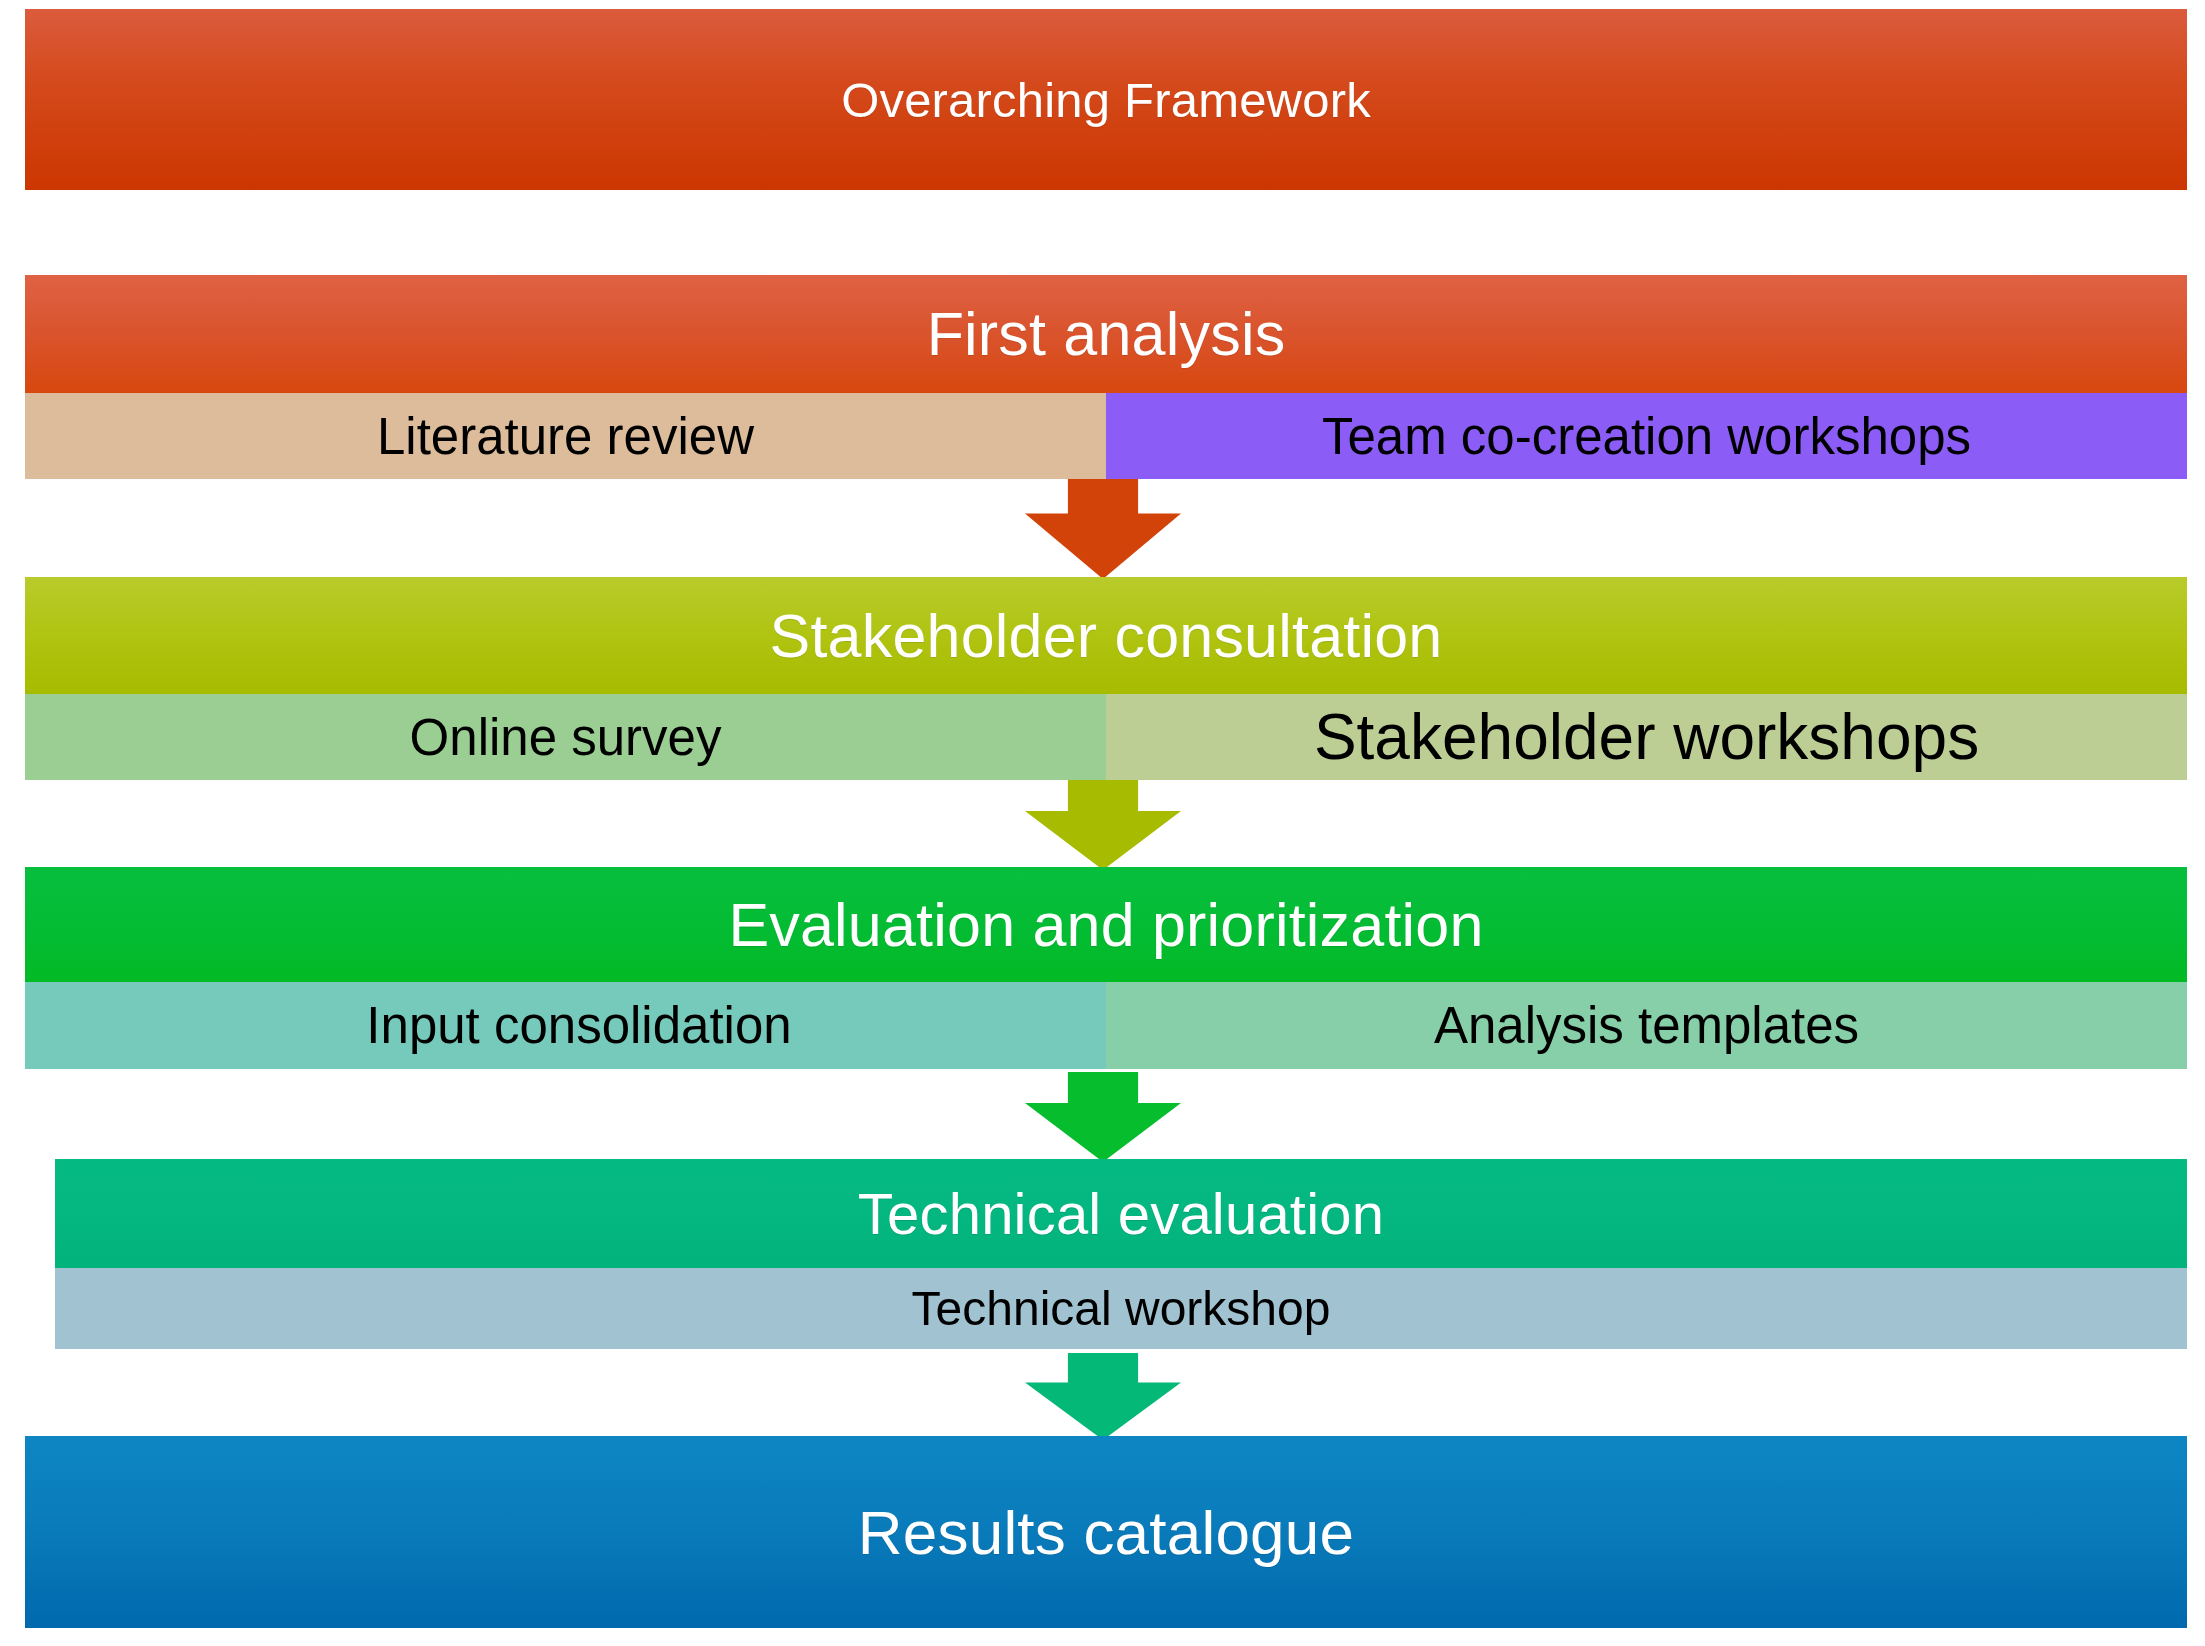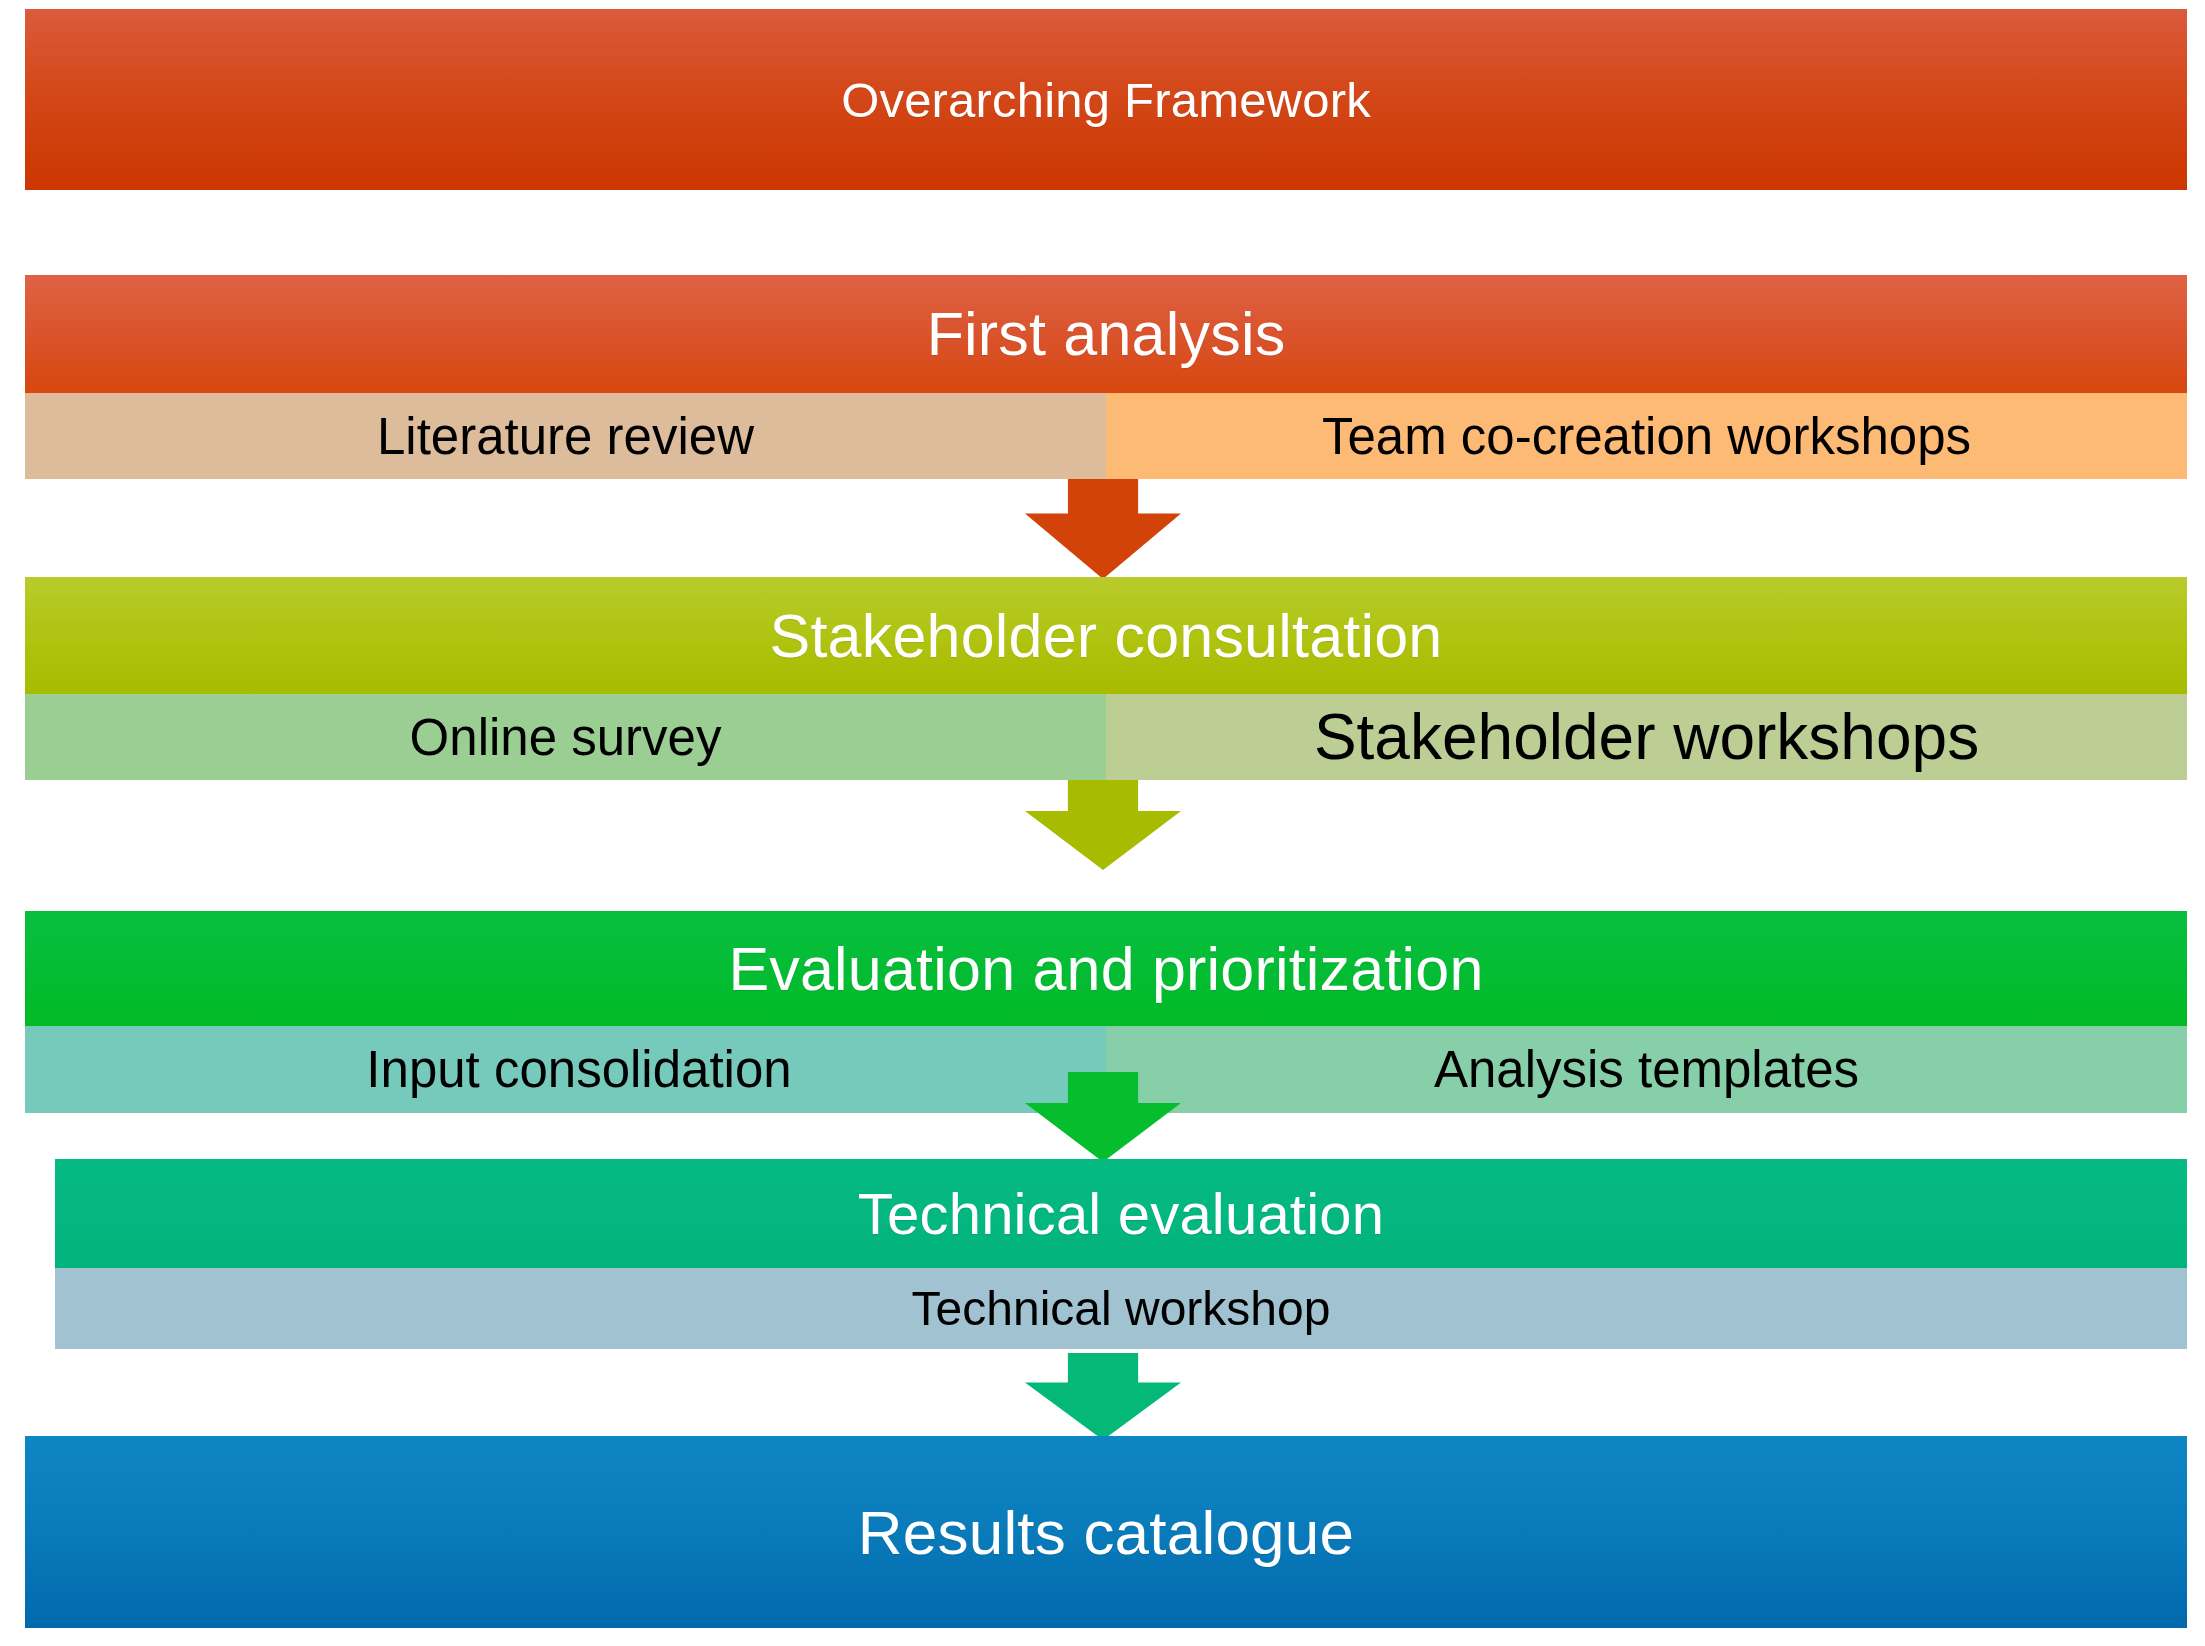--- a/index.html
+++ b/index.html
@@ -72,21 +72,21 @@
     height: 118px;
     background: linear-gradient(to bottom, #DF6244 0%, #D9522A 55%, #D8480E 100%);
     font-size: 61px;
   }
   #first-analysis-sub { height: 86px; }
   #cell-literature-review {
     background: #DCBC9B;
     font-size: 51px;
   }
   #cell-team-co-creation {
-    background: #fdba74;
+    background: #8b5cf6;
     font-size: 51px;
   }
 
   
   #stage-stakeholder-consultation { top: 577px; }
   #stakeholder-consultation-header {
     height: 117px;
     background: linear-gradient(to bottom, #B9CB2B 0%, #AFC30F 55%, #A7BB00 100%);
     font-size: 61px;
   }
@@ -99,21 +99,20 @@
     background: #BDCE95;
     font-size: 64px;
   }
 
   
   #stage-evaluation { top: 867px; }
   #evaluation-header {
     height: 115px;
     background: linear-gradient(to bottom, #07BF3E 0%, #04BC33 55%, #01BA24 100%);
     font-size: 61px;
-    margin-top: 44px;
   }
   #evaluation-sub { height: 87px; }
   #cell-input-consolidation {
     background: #76CABB;
     font-size: 51px;
     padding-left: 27px;
   }
   #cell-analysis-templates {
     background: #86CFA9;
     font-size: 51px;

